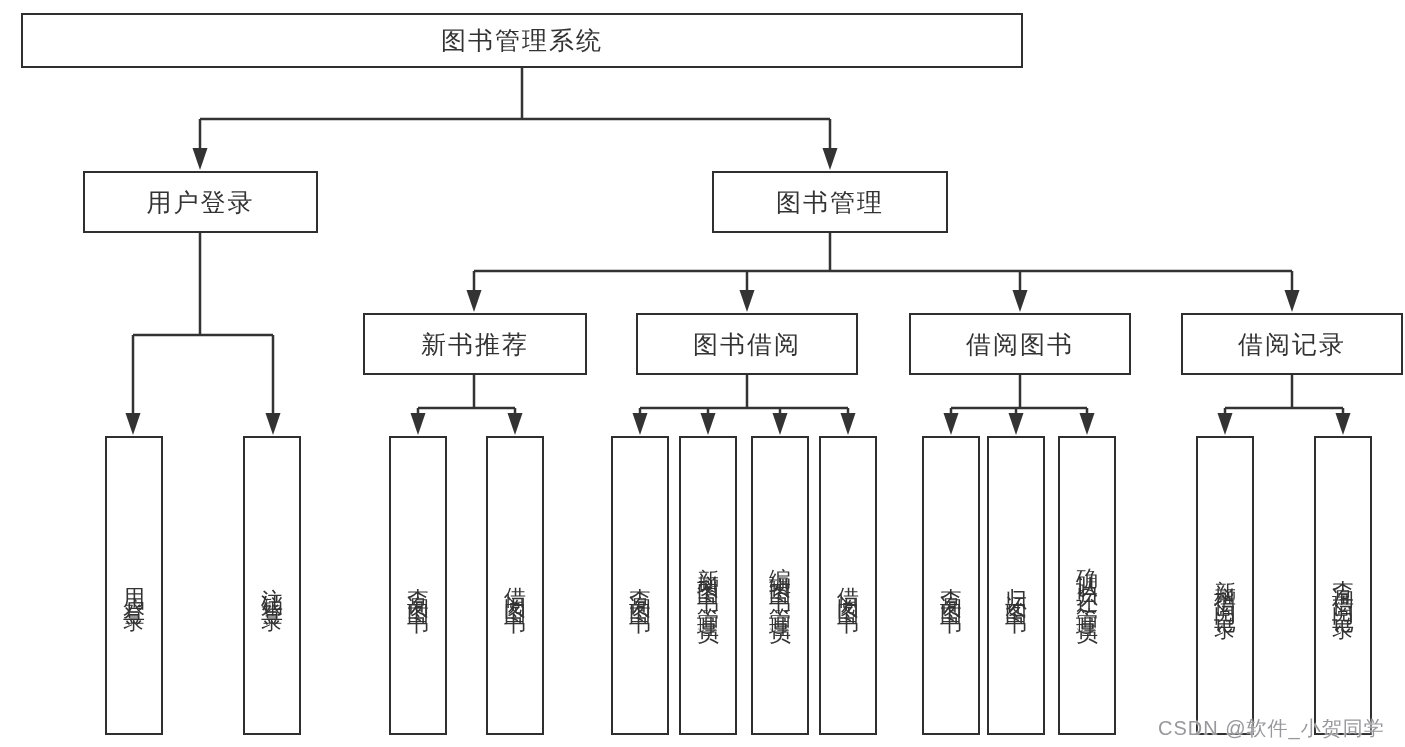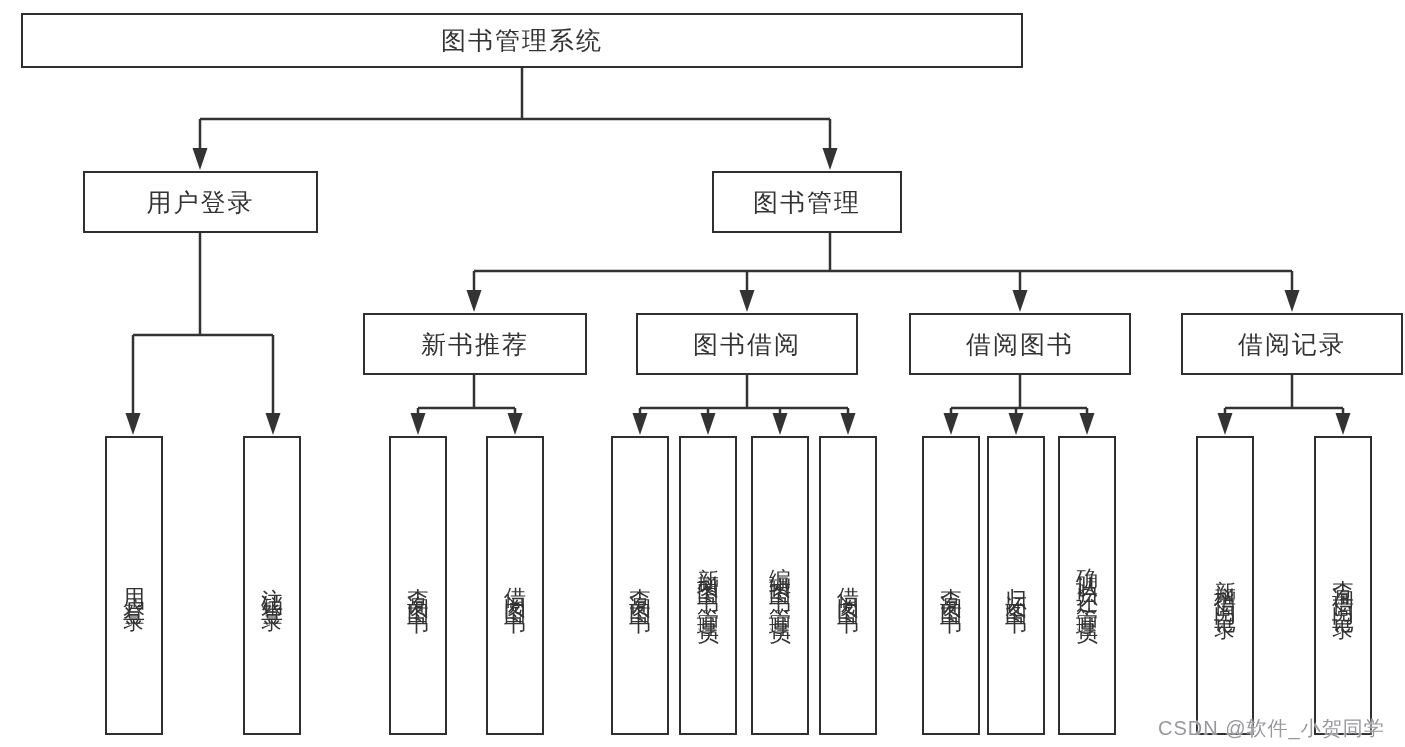--- a/index.html
+++ b/index.html
@@ -70,21 +70,21 @@
     </g>
   </svg>
 
   <div class="node root">
     <span>图书管理系统</span>
   </div>
 
   <div class="node hnode" style="left:83px; top:171px; width:235px;">
     <span>用户登录</span>
   </div>
-  <div class="node hnode" style="left:712px; top:171px; width:190px;">
+  <div class="node hnode" style="left:712px; top:171px; width:236px;">
     <span>图书管理</span>
   </div>
 
   <div class="node hnode" style="left:363px; top:313px; width:224px;">
     <span>新书推荐</span>
   </div>
   <div class="node hnode" style="left:636px; top:313px; width:222px;">
     <span>图书借阅</span>
   </div>
   <div class="node hnode" style="left:909px; top:313px; width:222px;">

